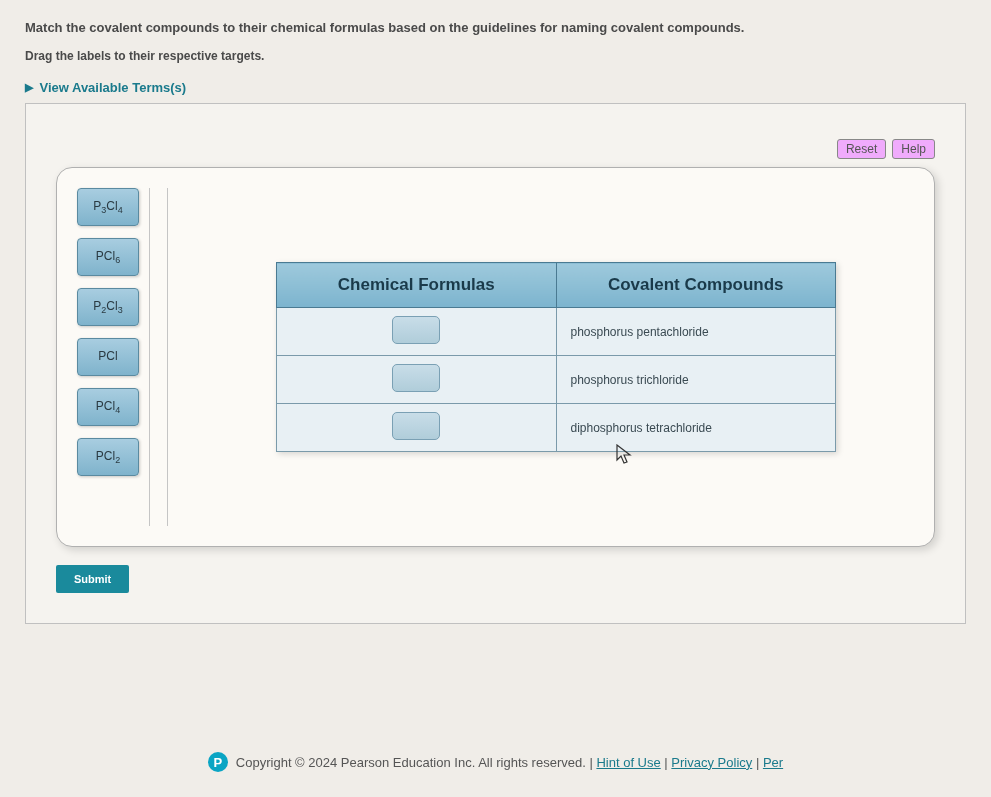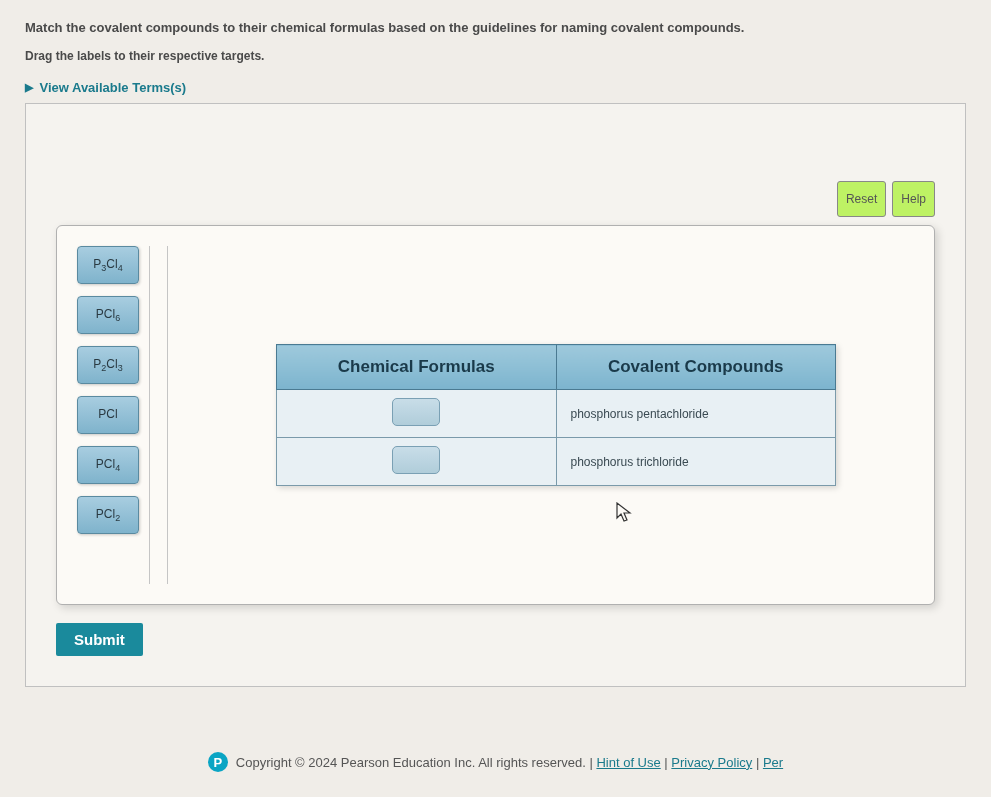--- a/index.html
+++ b/index.html
@@ -46,31 +46,30 @@
       padding: 35px 30px 30px 30px;
     }
     .top-buttons {
       display: flex;
       justify-content: flex-end;
       gap: 6px;
       margin-bottom: 8px;
     }
     .small-btn {
       border: 1px solid #888;
-      background: #bef264;
+      background: #f0abfc;
       color: #555;
       font-size: 12px;
-      padding: 10px 8px;
+      padding: 2px 8px;
       border-radius: 3px;
       cursor: pointer;
-      margin-top: 42px;
     }
     .activity-panel {
       border: 1px solid #b0b0b0;
-      border-radius: 6px;
+      border-radius: 16px;
       background: #fcfaf6;
       box-shadow: 3px 3px 8px rgba(0,0,0,0.15);
       display: flex;
       padding: 20px;
       min-height: 380px;
       position: relative;
     }
     .label-column {
       display: flex;
       flex-direction: column;
@@ -144,21 +143,21 @@
     }
     .compound-cell {
       width: 50%;
     }
     .submit-btn {
       margin-top: 18px;
       background: #1a8a9c;
       color: #fff;
       border: none;
       padding: 8px 18px;
-      font-size: 15px;
+      font-size: 11px;
       font-weight: bold;
       border-radius: 2px;
       cursor: pointer;
     }
     .footer {
       position: absolute;
       bottom: 25px;
       left: 0;
       right: 0;
       text-align: center;
@@ -249,20 +248,26 @@
             <td class="formula-cell">
               <span class="drop-target"></span>
             </td>
             <td class="compound-cell">phosphorus pentachloride</td>
           </tr>
           <tr>
             <td class="formula-cell">
               <span class="drop-target"></span>
             </td>
             <td class="compound-cell">phosphorus trichloride</td>
+          </tr>
+          <tr>
+            <td class="formula-cell">
+              <span class="drop-target"></span>
+            </td>
+            <td class="compound-cell">diphosphorus tetrachloride</td>
           </tr>
         </tbody>
       </table>
     </div>
 
     <div class="cursor-arrow">
       <svg width="18" height="22" viewBox="0 0 18 22">
         <path d="M1 1 L1 16 L5 12 L8 19 L11 18 L8 11 L14 11 Z" fill="none" stroke="#333" stroke-width="1.2"></path>
       </svg>
     </div>

